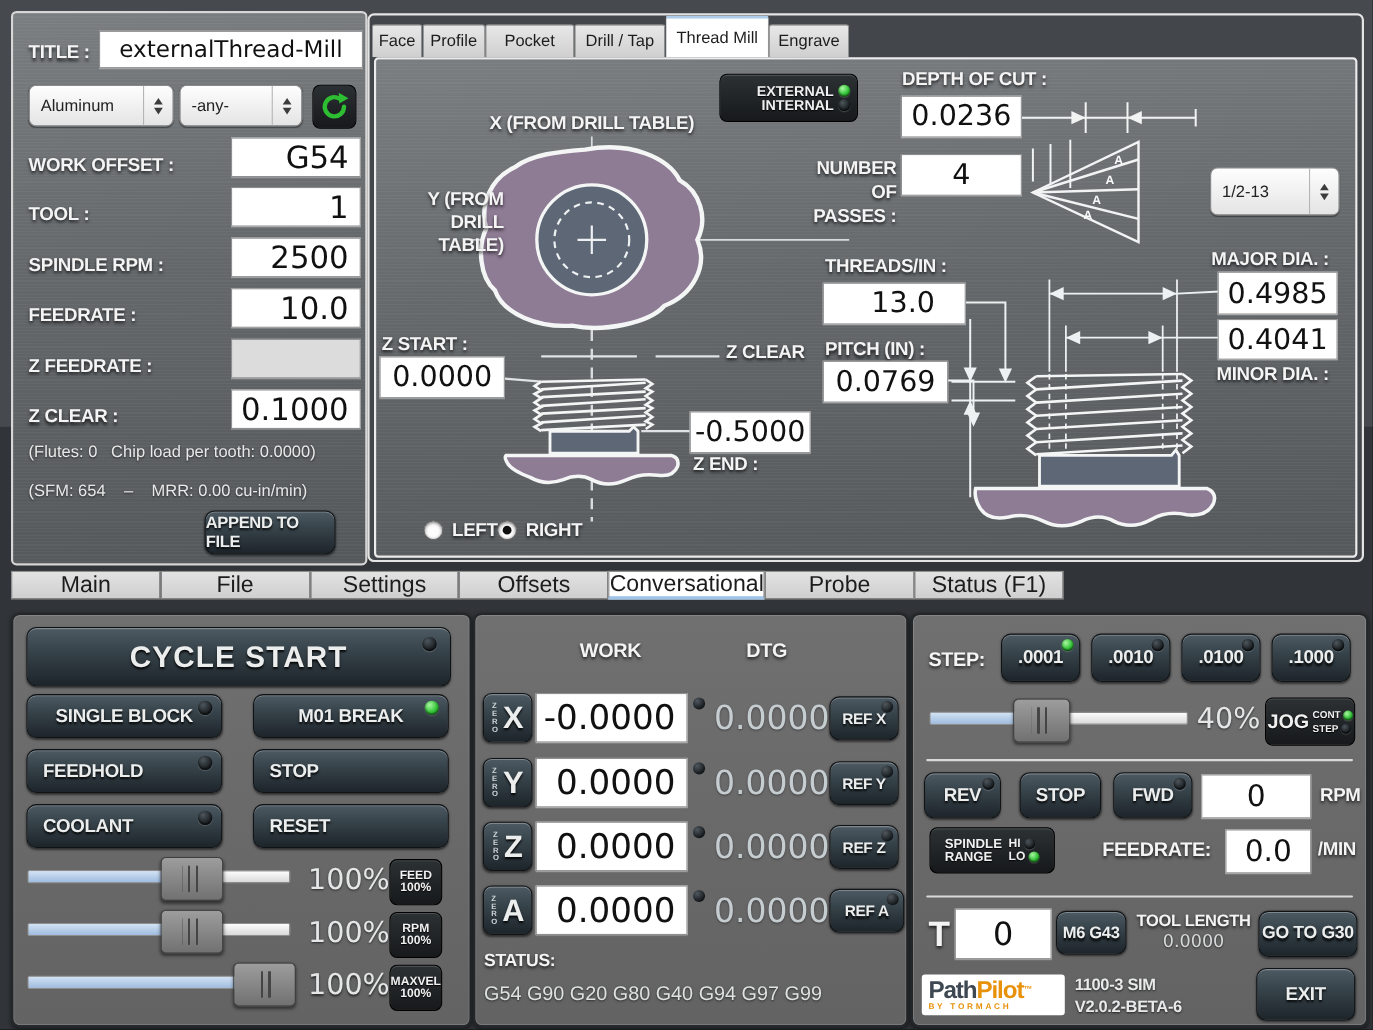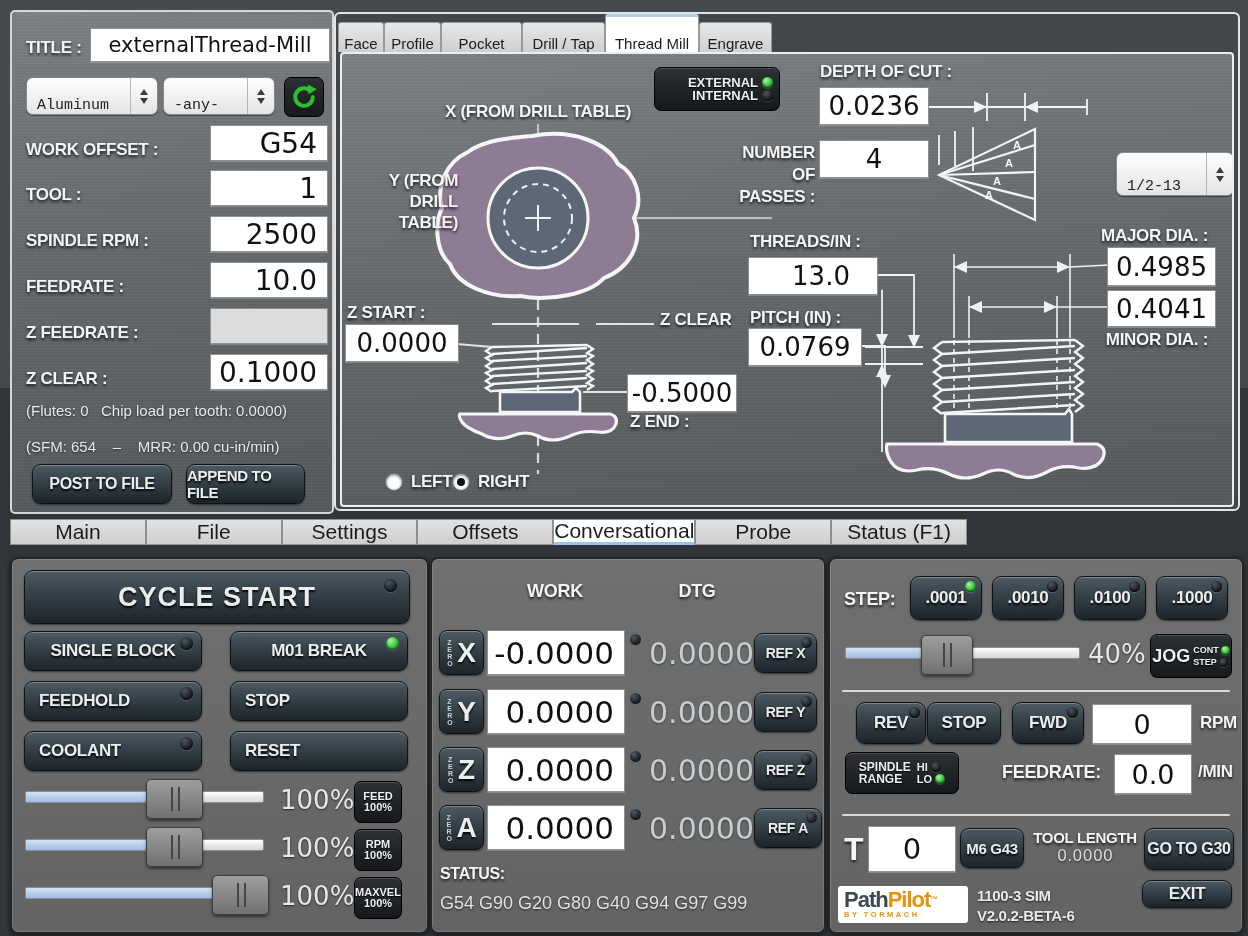--- a/index.html
+++ b/index.html
@@ -33,30 +33,30 @@
   
   .led{width:13px;height:13px;border-radius:50%;flex:none;
     background:radial-gradient(circle at 35% 30%,#4d565c,#14181b 72%);
     box-shadow:inset 0 -1px 2px rgba(0,0,0,.7),0 1px 1px rgba(255,255,255,.18);}
   .led.green{background:radial-gradient(circle at 35% 30%,#a8f7a0,#32c437 55%,#1b8a20 95%);}
   .led.sm{width:11px;height:11px;}
   .dot{width:11px;height:11px;border-radius:50%;
     background:radial-gradient(circle at 35% 30%,#50585e,#121619 72%);}
   
   .select{background:linear-gradient(180deg,#fefefe,#e4e4e4);border:1px solid #8a8a8a;border-radius:7px;
-    display:flex;align-items:flex-end;color:#222;font-size:15px;box-shadow:0 1px 1px rgba(0,0,0,.4);
-    cursor:pointer;box-sizing:border-box;font-family:Liberation Mono, monospace;}
+    display:flex;align-items:center;color:#222;font-size:15px;box-shadow:0 1px 1px rgba(0,0,0,.4);
+    cursor:pointer;box-sizing:border-box;}
   .sel-text{flex:1;padding-left:10px;}
   .caret{width:26px;align-self:stretch;border-left:1px solid #b5b5b5;display:flex;flex-direction:column;
     align-items:center;justify-content:center;gap:3px;}
   .tri-up{width:0;height:0;border-left:4px solid transparent;border-right:4px solid transparent;border-bottom:6px solid #3c3c3c;}
   .tri-dn{width:0;height:0;border-left:4px solid transparent;border-right:4px solid transparent;border-top:6px solid #3c3c3c;}
   
   .ctab{background:linear-gradient(180deg,#e8e8e8,#cfcfcf);border:1px solid #9a9a9a;border-bottom:none;
-    color:#1c1c1c;font-size:15px;display:flex;align-items:flex-end;justify-content:center;
+    color:#1c1c1c;font-size:15px;display:flex;align-items:center;justify-content:center;
     border-radius:3px 3px 0 0;cursor:pointer;box-sizing:border-box;}
   .ctab.active{background:#fff;border-top:3px solid #aecdea;height:38px;margin-top:-8px;font-size:15px;}
   
   .mtab{flex:1;background:linear-gradient(180deg,#e2e2e2,#cfcfcf);border:1px solid #8f8f8f;color:#1c1c1c;
     font-size:21px;display:flex;align-items:center;justify-content:center;cursor:pointer;box-sizing:border-box;}
   .mtab.active{background:#fff;border-bottom:3px solid #9ec3e8;}
   
   .bpanel{background:linear-gradient(180deg,#707070,#636363);border:2px solid #24272a;border-radius:8px;
     box-shadow:inset 0 0 0 1px rgba(255,255,255,.14),0 2px 4px rgba(0,0,0,.5);}
   
@@ -131,23 +131,20 @@
 
     <span class="abs lbl" style="left:14px;top:311px;">Z FEEDRATE :</span>
     <div class="abs box right disabled" style="left:198px;top:296px;width:118px;height:36px;font-size:28px;"></div>
 
     <span class="abs lbl" style="left:14px;top:357px;">Z CLEAR :</span>
     <div class="abs box right" style="left:198px;top:342px;width:118px;height:36px;font-size:28px;">0.1000</div>
 
     <span class="abs note" style="left:14px;top:390px;">(Flutes: 0   Chip load per tooth: 0.0000)</span>
     <span class="abs note" style="left:14px;top:426px;">(SFM: 654    –    MRR: 0.00 cu-in/min)</span>
 
-    <div class="abs btn" style="left:20px;top:452px;width:140px;height:40px;font-size:16px;">
-      <span>POST TO FILE</span>
-    </div>
     <div class="abs btn" style="left:174px;top:452px;width:119px;height:40px;font-size:15px;">
       <span>APPEND TO FILE</span>
     </div>
   </div>
 
   <div class="abs" style="left:334px;top:12px;width:906px;height:499px;border:2px solid #e4e4e4;border-radius:6px;background:#43474b;box-sizing:border-box;">
 
     <div class="abs" style="left:2px;top:8px;height:30px;display:flex;align-items:flex-end;">
       <div class="ctab" style="width:46px;height:30px;">
           <span>Face</span>
@@ -298,21 +295,21 @@
 
       <span class="abs lbl" style="left:478px;top:8px;">DEPTH OF CUT :</span>
       <div class="abs box" style="left:477px;top:33px;width:108px;height:36px;">0.0236</div>
 
       <div class="abs lbl" style="left:375px;top:88px;width:98px;text-align:right;line-height:22px;">
         <div>NUMBER OF</div>
         <div>PASSES :</div>
       </div>
       <div class="abs box" style="left:477px;top:86px;width:108px;height:36px;">4</div>
 
-      <div class="abs select" style="left:758px;top:98px;width:118px;height:44px;margin-left:16px;">
+      <div class="abs select" style="left:758px;top:98px;width:118px;height:44px;">
         <span class="sel-text">1/2-13</span>
         <span class="caret">
             <i class="tri-up"></i>
             <i class="tri-dn"></i>
           </span>
       </div>
 
       <span class="abs lbl" style="right:24px;top:172px;">MAJOR DIA. :</span>
       <div class="abs box" style="left:765px;top:193px;width:107px;height:37px;">0.4985</div>
       <div class="abs box" style="left:765px;top:236px;width:107px;height:35px;">0.4041</div>
@@ -523,21 +520,21 @@
         </span>
         <span style="display:flex;align-items:center;gap:2px;font-size:9px;">
           <span>STEP</span>
             <span class="led sm" style="width:9px;height:9px;"></span>
         </span>
       </span>
     </div>
 
     <div class="abs divider" style="left:12px;top:131px;width:388px;height:2px;"></div>
 
-    <div class="abs btn" style="left:26px;top:143px;width:70px;height:42px;">
+    <div class="abs btn" style="left:10px;top:143px;width:70px;height:42px;">
       <span>REV</span>
       <span class="led sm" style="position:absolute;right:5px;top:4px;"></span>
     </div>
     <div class="abs btn" style="left:97px;top:143px;width:74px;height:42px;">
       <span>STOP</span>
     </div>
     <div class="abs btn" style="left:182px;top:143px;width:72px;height:42px;">
       <span>FWD</span>
       <span class="led sm" style="position:absolute;right:5px;top:4px;"></span>
     </div>
@@ -578,18 +575,18 @@
     <div class="abs btn" style="left:314px;top:269px;width:90px;height:42px;font-size:16px;">
       <span>GO TO G30</span>
     </div>
 
     <div class="abs logo" style="left:8px;top:327px;width:130px;height:37px;">
       <span class="lp-row"><span class="lp-path">Path</span><span class="lp-pilot">Pilot</span><span class="lp-tm">™</span></span>
       <span class="lp-by">BY TORMACH</span>
     </div>
     <span class="abs ver" style="left:147px;top:328px;">1100-3 SIM</span>
     <span class="abs ver" style="left:147px;top:348px;">V2.0.2-BETA-6</span>
-    <div class="abs btn" style="left:312px;top:321px;width:90px;height:28px;">
+    <div class="abs btn" style="left:312px;top:321px;width:90px;height:48px;">
       <span>EXIT</span>
     </div>
   </div>
 
 </div>
 
 </body></html>

